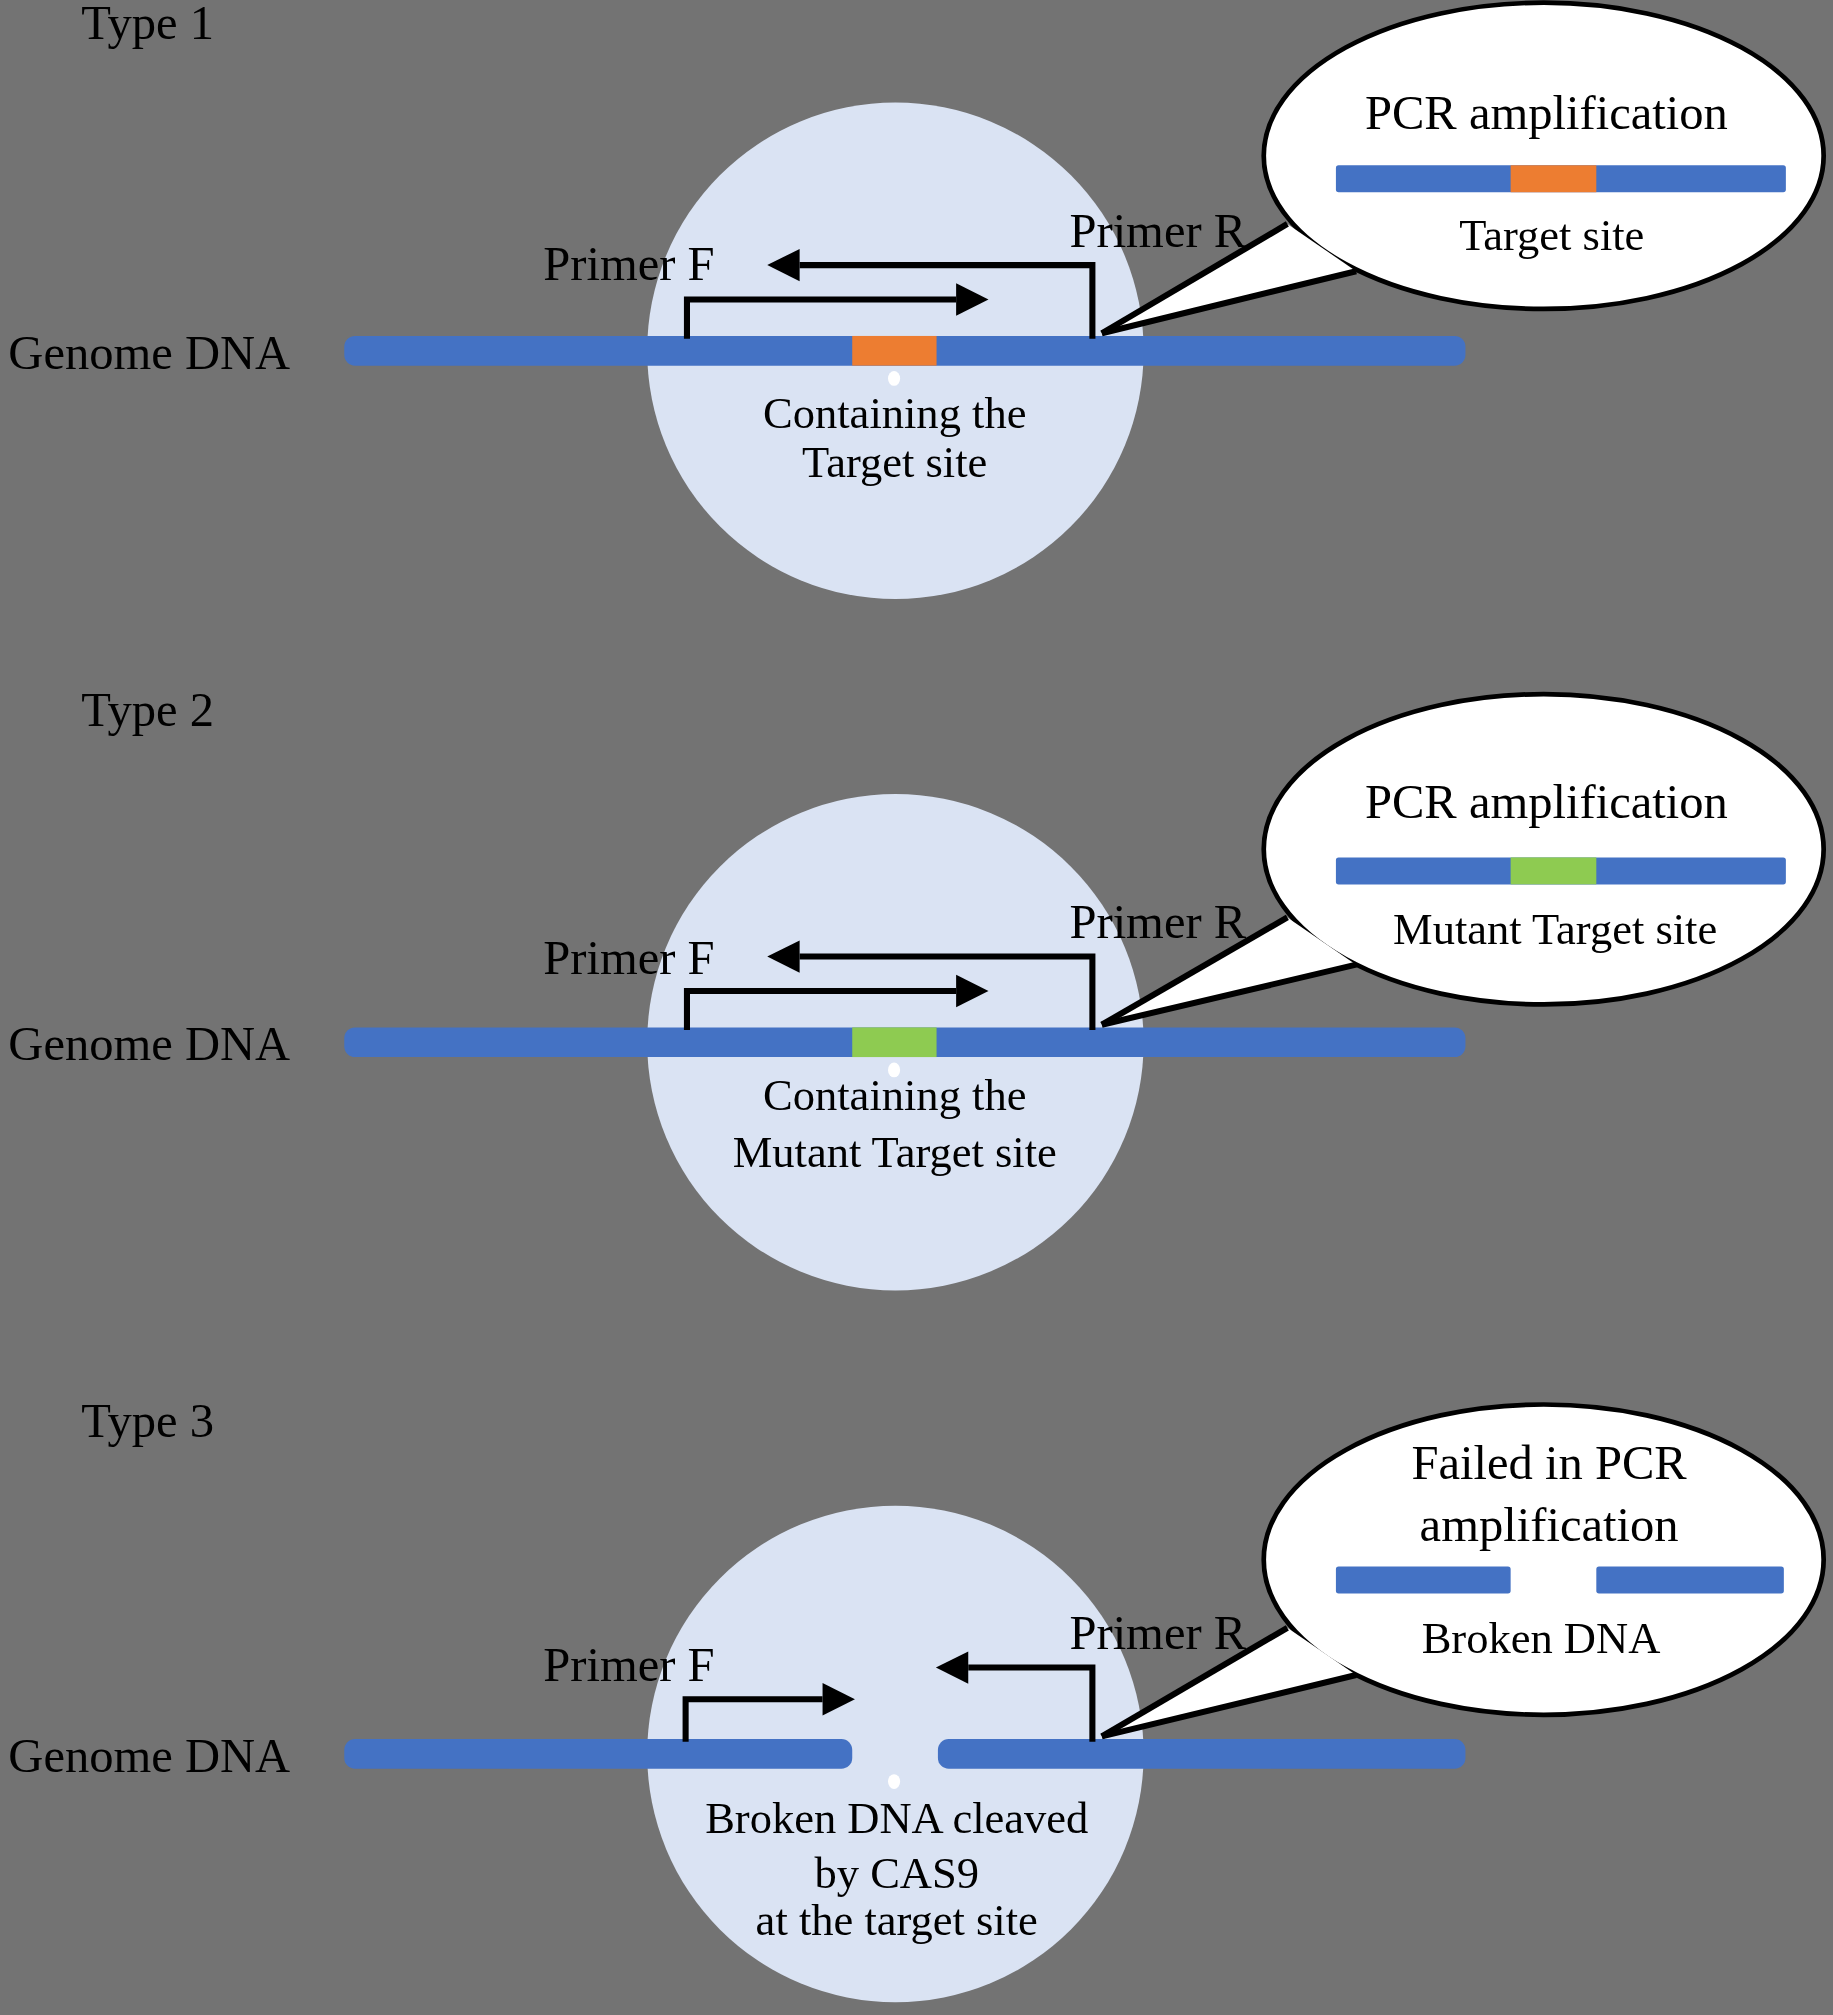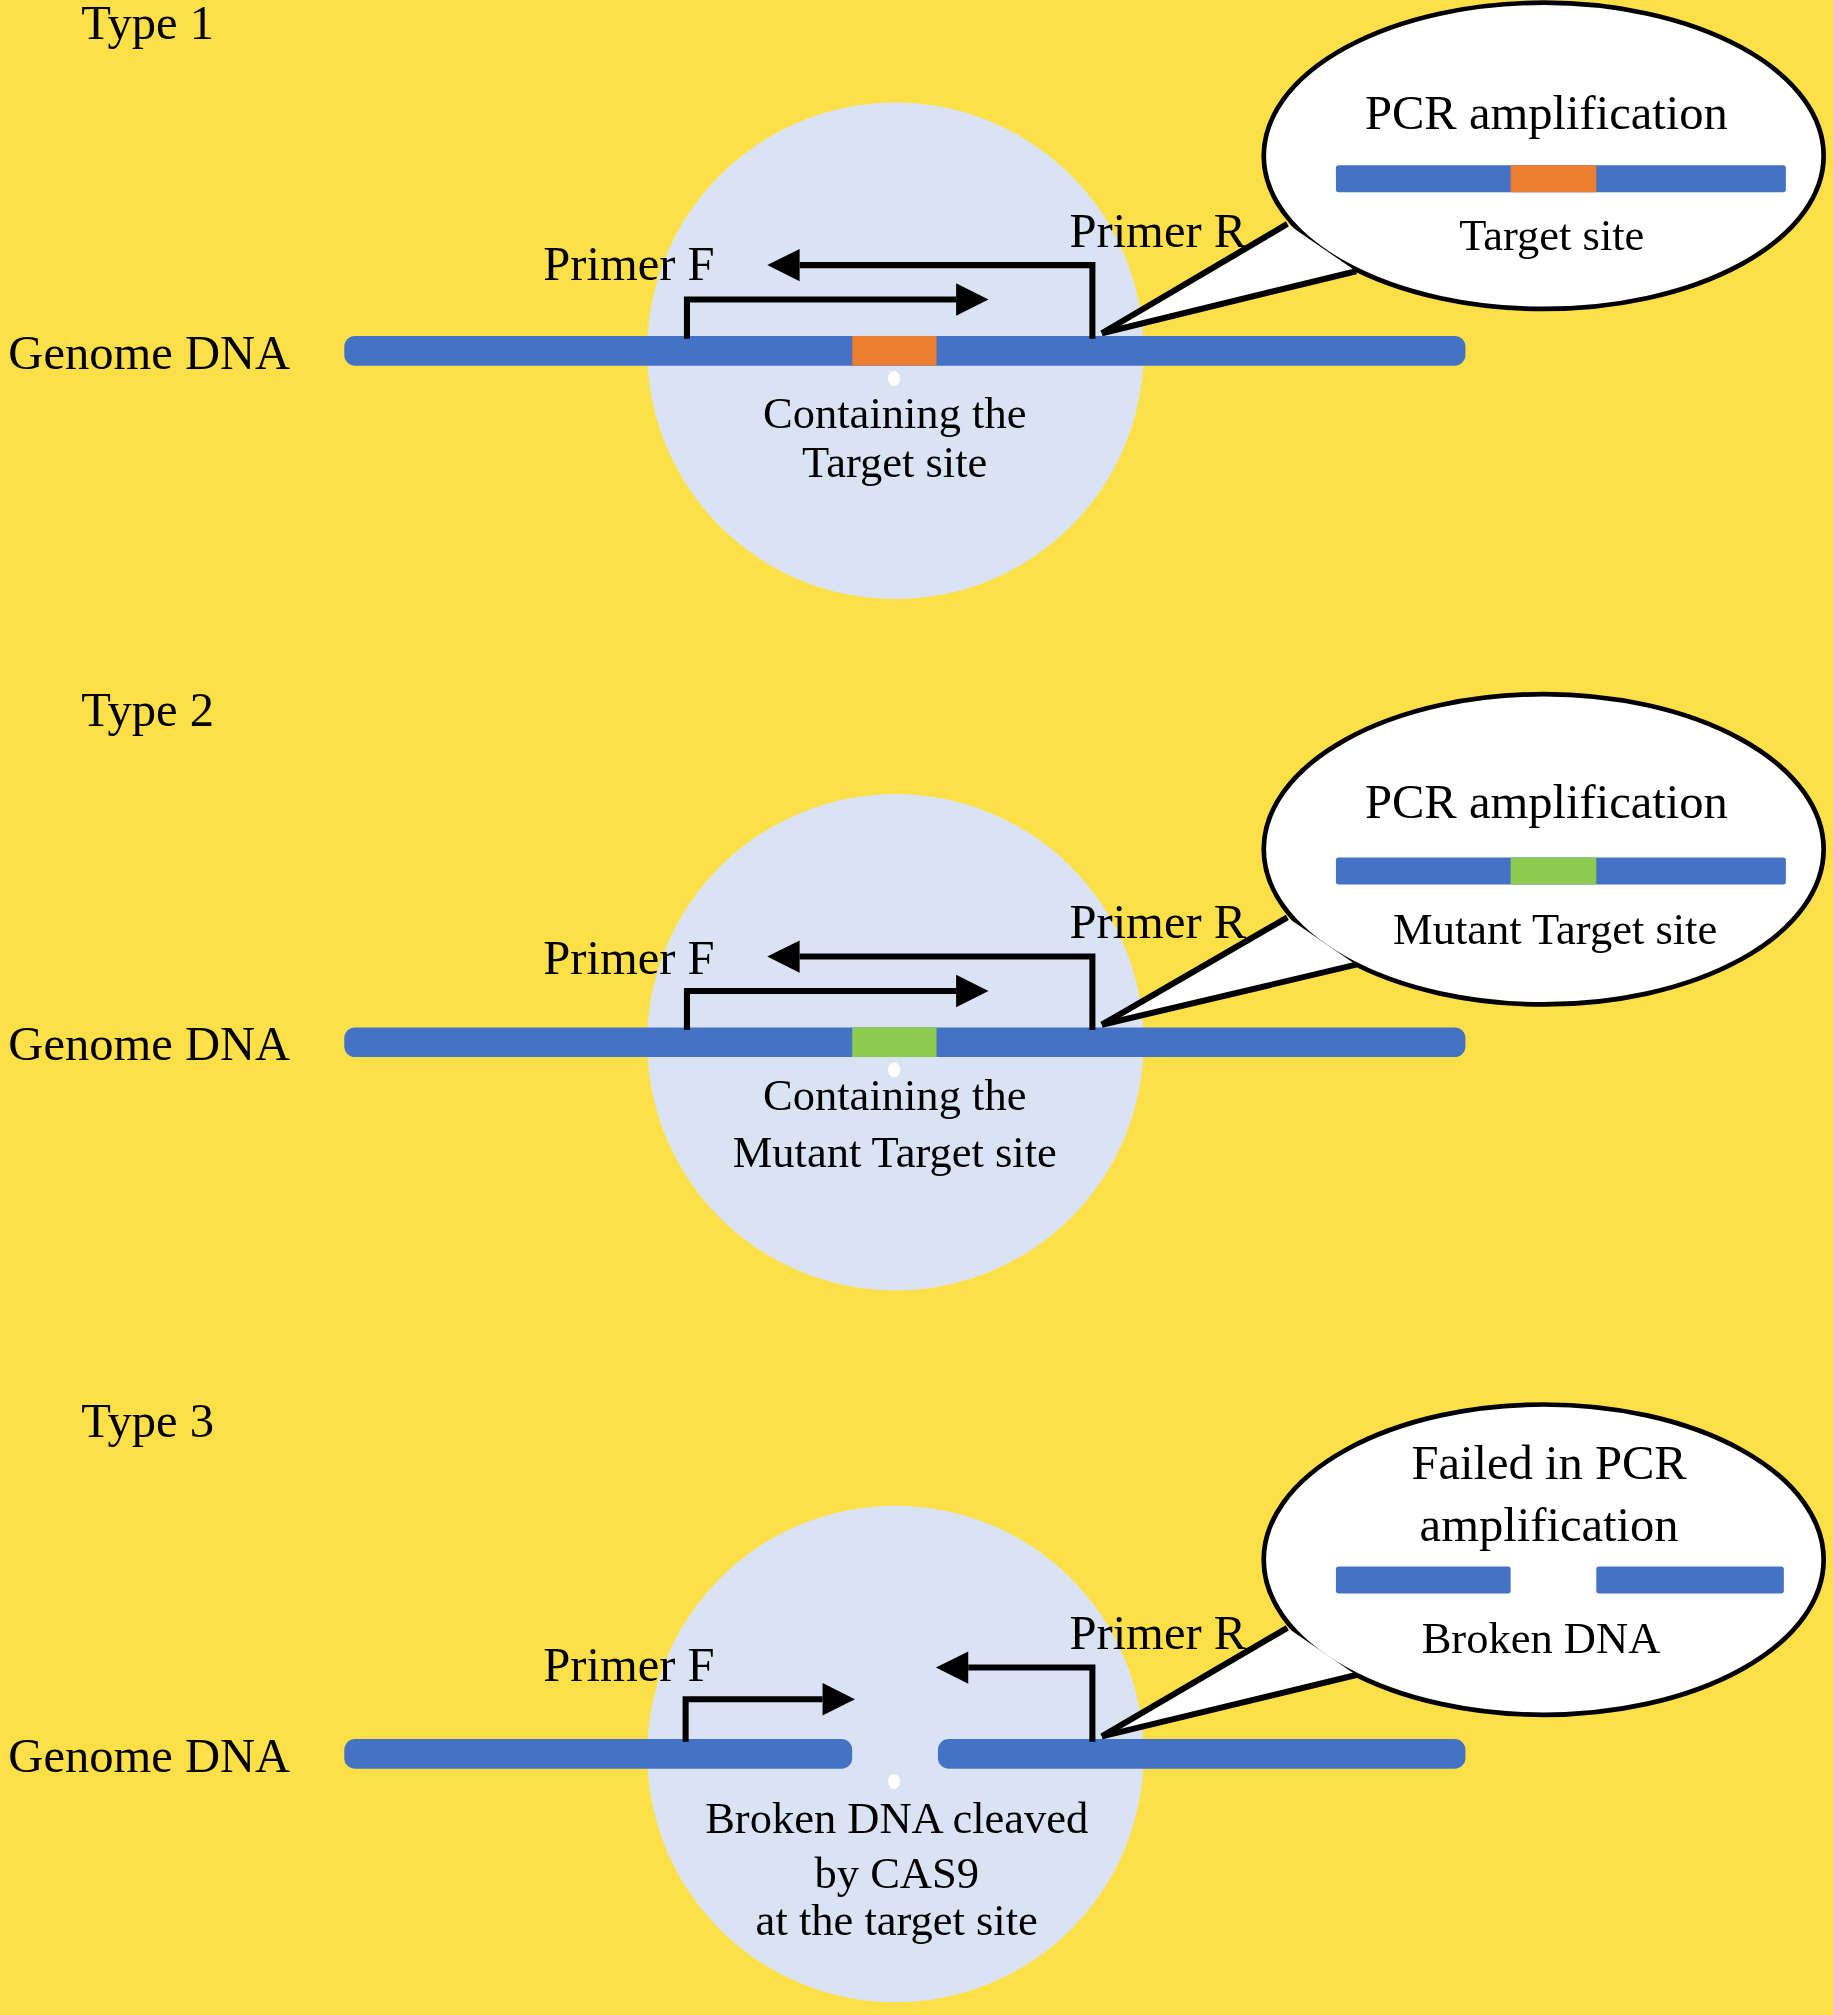--- a/index.html
+++ b/index.html
@@ -4,21 +4,21 @@
 <style>
   html, body {
     margin: 0;
     padding: 0;
     background: #ffffff;
   }
   .canvas {
     position: relative;
     width: 1834px;
     height: 2015px;
-    background: #fde047;
+    background: #737373;
     overflow: hidden;
   }
   svg { display: block; }
   text {
     font-family: "Liberation Serif", "DejaVu Serif", serif;
     fill: #000000;
   }
   .t72 { font-size: 72px; }
   .t66 { font-size: 66px; }
   .mid { text-anchor: middle; }

